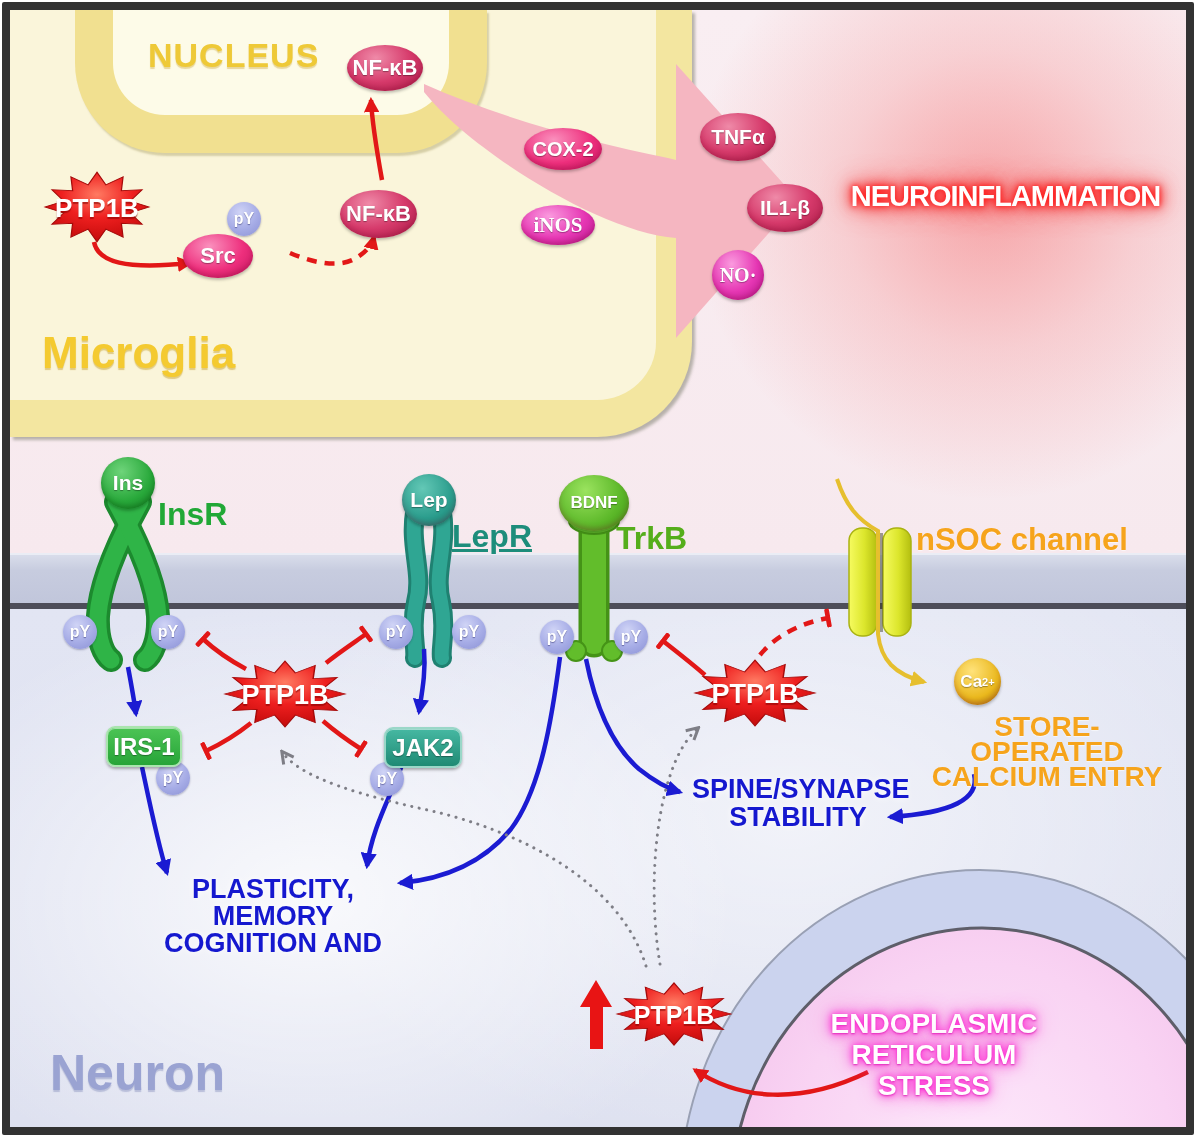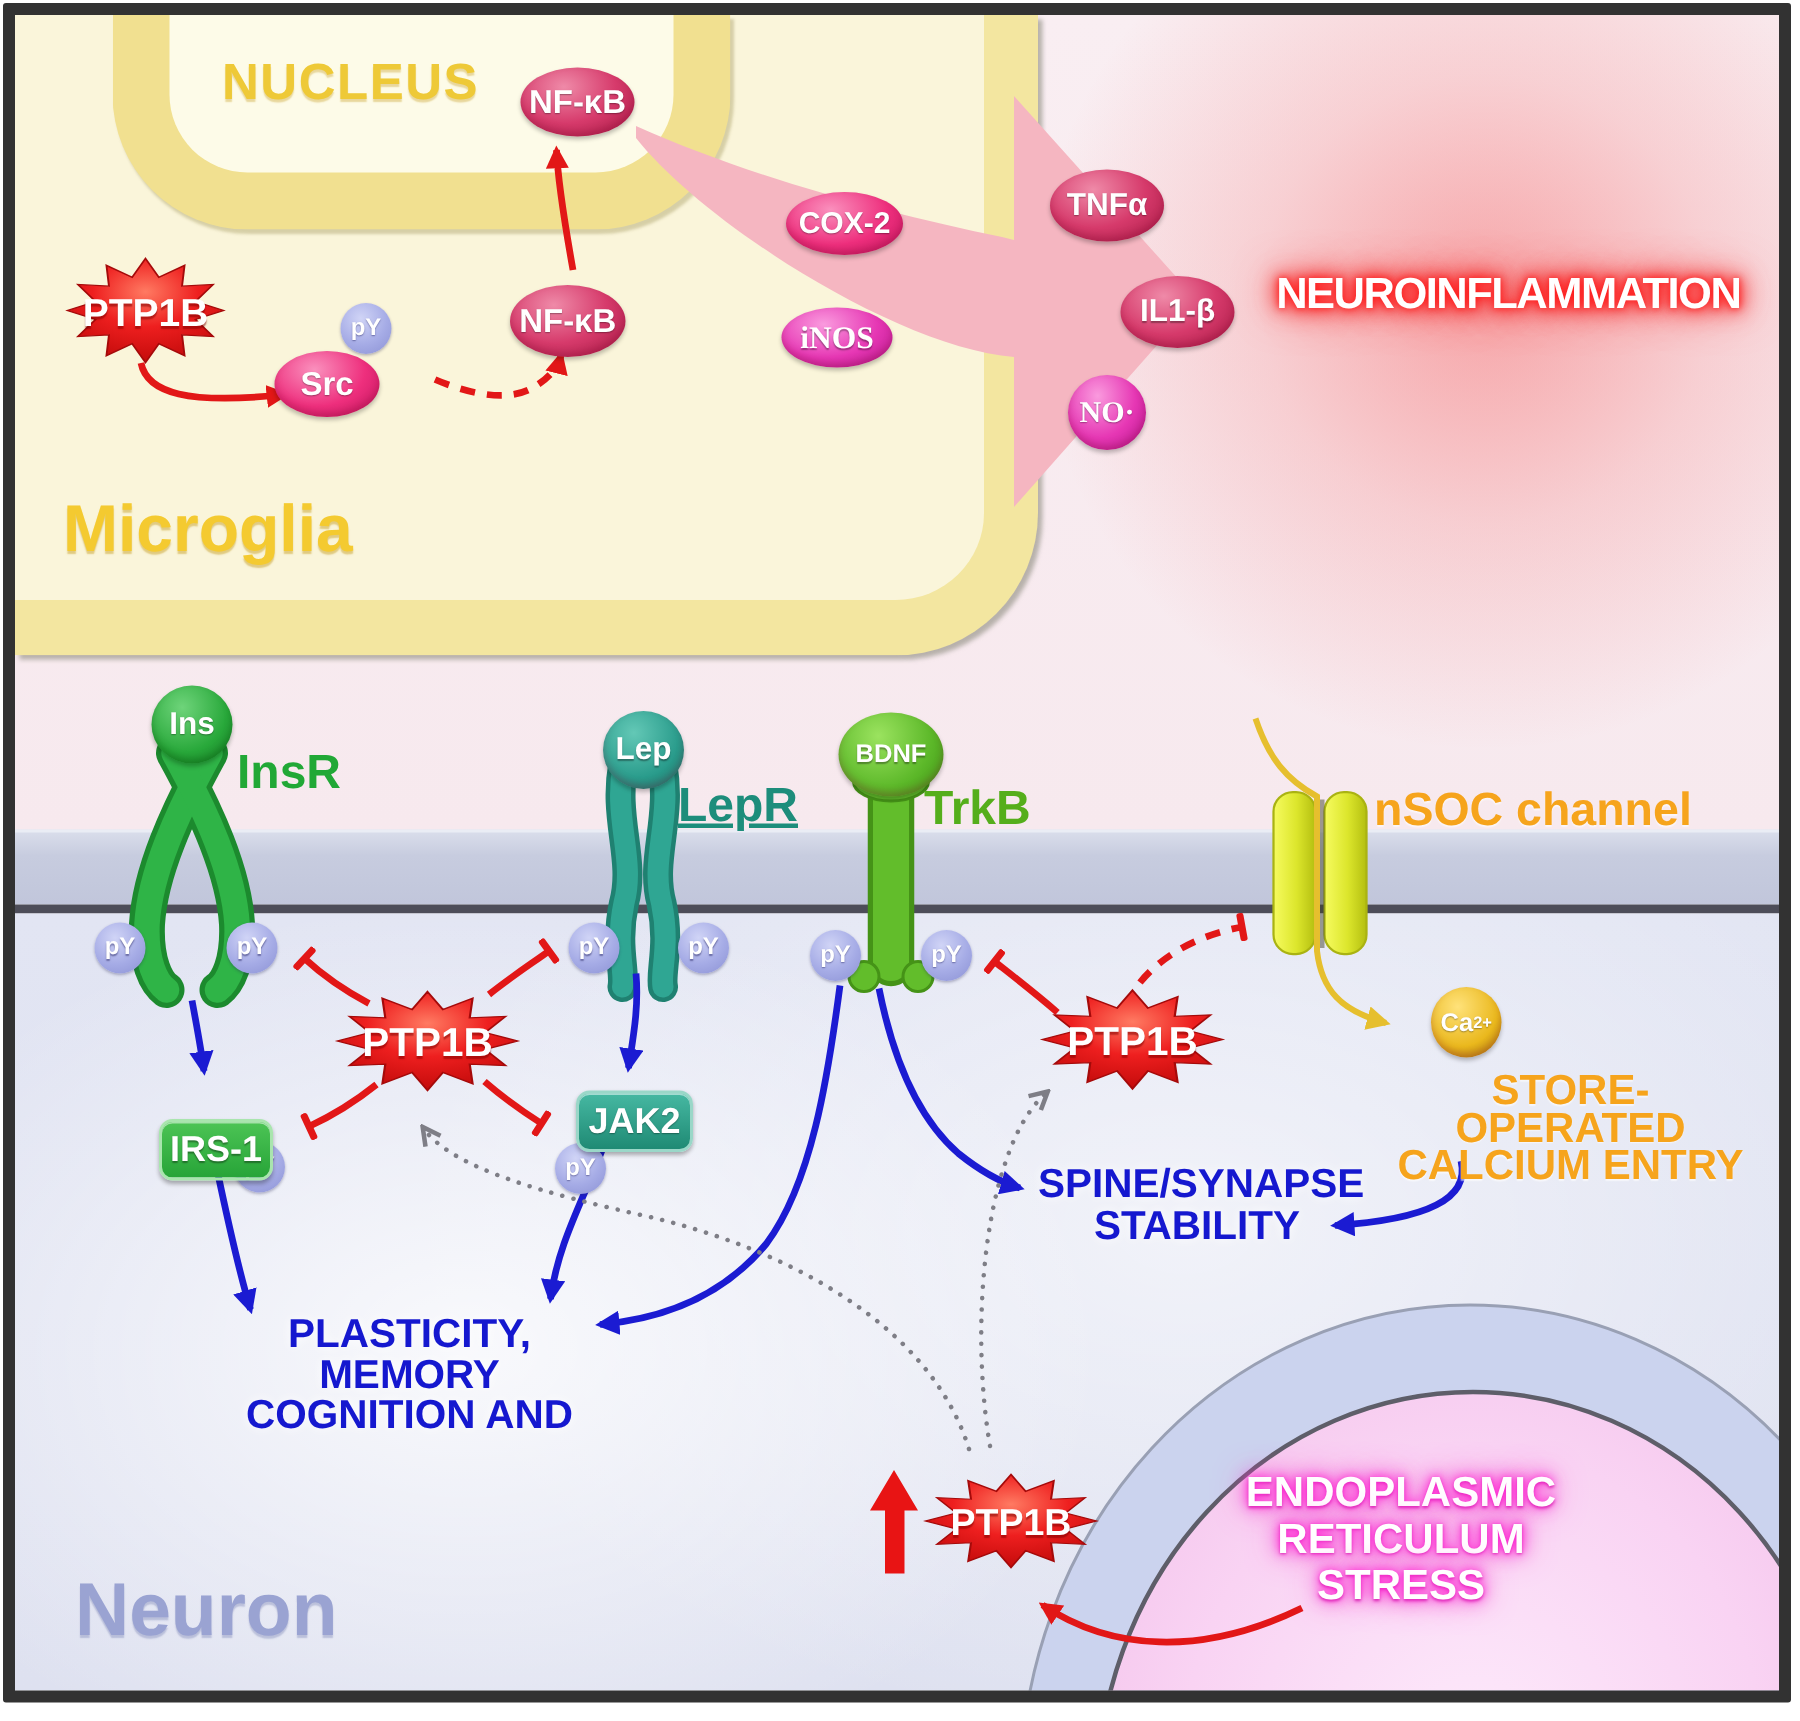--- a/index.html
+++ b/index.html
@@ -39,21 +39,21 @@
   .oval.tealball{background:radial-gradient(circle at 38% 28%, #63c8b6 0%, #2a9c8c 60%, #17776a 100%);}
   .oval.limeball{background:radial-gradient(circle at 38% 28%, #9be35f 0%, #5cb829 60%, #3e9114 100%);}
   .oval.goldball{background:radial-gradient(circle at 38% 28%, #ffe27a 0%, #eab81d 60%, #a87708 100%);}
   .py{position:absolute;z-index:3;width:34px;height:34px;border-radius:50%;display:flex;align-items:center;
      justify-content:center;color:#fff;font-weight:bold;font-size:16px;
      background:radial-gradient(circle at 40% 30%, #d0d4f6 0%, #a6ace6 55%, #8b91d4 100%);
      box-shadow:0 1px 2px rgba(40,40,90,.35);text-shadow:0 1px 1px rgba(60,60,120,.6);}
   .gbox{position:absolute;z-index:3;display:flex;align-items:center;justify-content:center;color:#fff;
      font-weight:bold;border-radius:9px;text-shadow:0 1px 1px rgba(0,0,0,.35);
      box-shadow:0 2px 3px rgba(0,0,0,.3), inset 0 1px 0 rgba(255,255,255,.5);}
-  .gbox.green{background:linear-gradient(180deg,#4cc455,#27a438);border:2px solid #a9e5ae;margin-top:20px;}
+  .gbox.green{background:linear-gradient(180deg,#4cc455,#27a438);border:2px solid #a9e5ae;}
   .gbox.teal{background:linear-gradient(180deg,#46b8a2,#1f8a74);border:2px solid #9ad7c8;}
   .star-label{position:absolute;z-index:3;width:120px;text-align:center;color:#fff;font-weight:bold;
      text-shadow:0 2px 1px rgba(130,0,0,.55);}
   .bluetext{color:#1518cf;text-shadow:0 0 7px rgba(255,255,255,.95);}
   .orangetext{color:#f6a41c;text-shadow:0 1px 1px rgba(255,255,255,.6);}
 </style>
 </head>
 <body>
 
 <div class="stage">
@@ -271,21 +271,21 @@
 
   <div class="lbl bluetext center" style="left:692px;top:775px;width:212px;font-size:27px;line-height:28px;">
     <div>SPINE/SYNAPSE</div>
     <div>STABILITY</div>
   </div>
   <div class="lbl bluetext center" style="left:158px;top:876px;width:230px;font-size:27px;line-height:27px;">
     <div>PLASTICITY,</div>
     <div>MEMORY</div>
     <div>COGNITION AND</div>
   </div>
-  <div class="lbl center" style="left:818px;top:979px;width:232px;font-size:28px;line-height:31px;color:#fff;
+  <div class="lbl center" style="left:818px;top:1008px;width:232px;font-size:28px;line-height:31px;color:#fff;
               text-shadow:0 0 6px #ff2ad4,0 0 12px #ff2ad4,0 0 22px #f055cc,0 1px 2px rgba(180,0,140,.8);">
     <div>ENDOPLASMIC</div>
     <div>RETICULUM</div>
     <div>STRESS</div>
   </div>
 
   <div class="star-label" style="left:37px;top:193px;font-size:26px;">PTP1B</div>
   <div class="star-label" style="left:225px;top:680px;font-size:27px;">PTP1B</div>
   <div class="star-label" style="left:695px;top:679px;font-size:27px;">PTP1B</div>
   <div class="star-label" style="left:614px;top:1001px;font-size:25px;">PTP1B</div>

